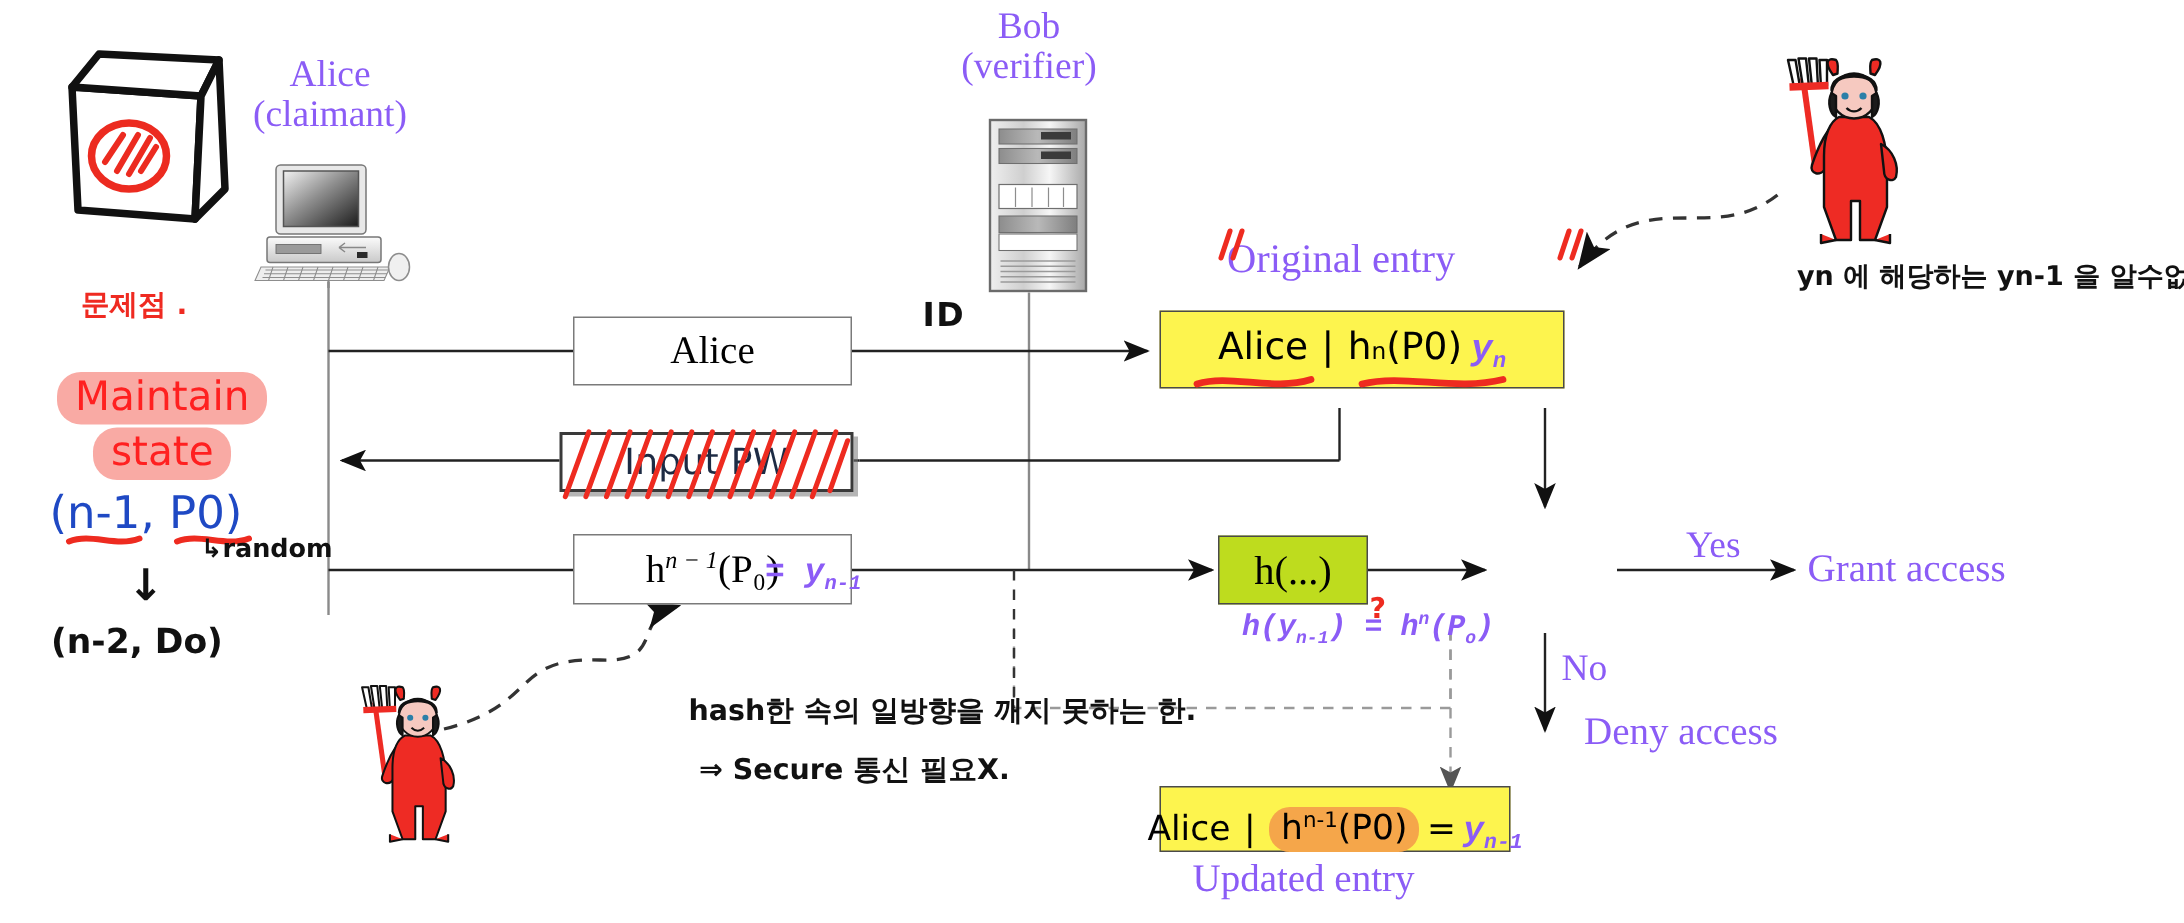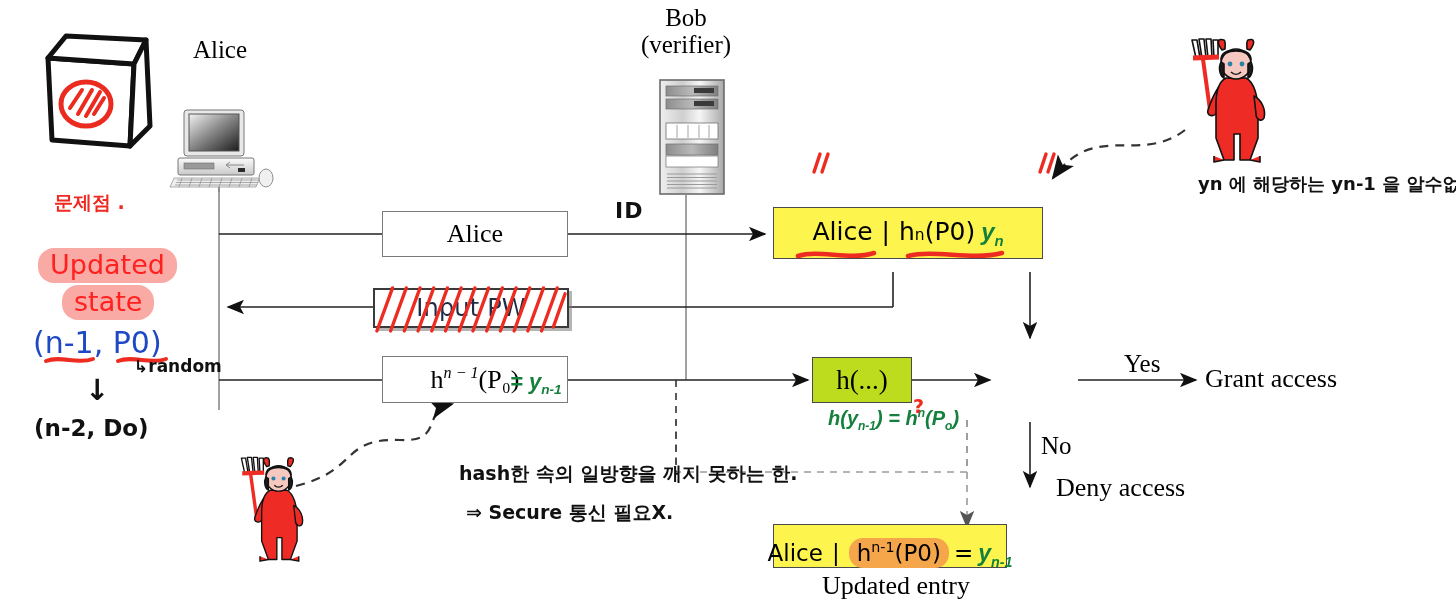--- a/index.html
+++ b/index.html
@@ -14,36 +14,36 @@
   #canvas {
     position: relative;
     width: 1456px; height: 615px;
     background: #ffffff;
   }
   .abs { position: absolute; }
 
   
   .serif {
     font-family: "Liberation Serif", serif;
-    color: #000000;
+    color: #8b5cf6;
     white-space: nowrap;
     line-height: 1.08;
   }
   .t-actor { font-size: 25px; text-align: center; }
 
   
   .hand {
     font-family: "DejaVu Sans", sans-serif;
     color: #111;
     white-space: nowrap;
     font-weight: 600;
   }
   .hand-i {
-    font-family: Liberation Sans, sans-serif;
-    color: #15803d;
+    font-family: Liberation Mono, monospace;
+    color: #8b5cf6;
     white-space: nowrap;
     font-style: italic;
     font-weight: 600;
   }
 
   
   .box {
     border: 1px solid #7a7a7a;
     background: #fff;
     display: flex; align-items: center; justify-content: center;
@@ -182,20 +182,21 @@
   <svg class="spot" style="left:34px; top:22px; width:130px; height:130px;" viewBox="0 0 130 130">
     <path d="M14,36 L18,118 L96,124 L100,42 Z" fill="#fff" stroke="#111" stroke-width="5" stroke-linejoin="round"></path>
     <path d="M14,36 L32,14 L112,18 L100,42 Z" fill="#fff" stroke="#111" stroke-width="5" stroke-linejoin="round"></path>
     <path d="M100,42 L112,18 L116,104 L96,124 Z" fill="#fff" stroke="#111" stroke-width="5" stroke-linejoin="round"></path>
     <ellipse cx="52" cy="82" rx="25" ry="22" fill="none" stroke="#ec2b20" stroke-width="5"></ellipse>
     <path d="M36,86 L48,68 M44,92 L58,68 M52,94 L66,70 M60,92 L70,76" stroke="#ec2b20" stroke-width="4" fill="none" stroke-linecap="round"></path>
   </svg>
 
   <div class="abs serif t-actor" style="left:140px; top:36px; width:160px;">
     <div>Alice</div>
+    <div>(claimant)</div>
   </div>
 
   <svg class="spot" style="left:168px; top:108px; width:106px; height:80px;" viewBox="0 0 106 80">
     <defs>
       <linearGradient id="scr" x1="0" y1="0" x2="1" y2="1">
         <stop offset="0" stop-color="#f2f2f2"></stop>
           <stop offset=".45" stop-color="#8e8e8e"></stop>
         <stop offset="1" stop-color="#1c1c1c"></stop>
       </linearGradient>
       <linearGradient id="bx" x1="0" y1="0" x2="0" y2="1">
@@ -246,21 +247,21 @@
     <rect x="8" y="66" width="52" height="11" fill="url(#sb)" stroke="#6f6f6f" stroke-width=".7"></rect>
     <rect x="8" y="78" width="52" height="11" fill="#fff" stroke="#6f6f6f" stroke-width=".7"></rect>
     <g stroke="#9a9a9a" stroke-width="1.1">
       <path d="M9,96 L59,96 M9,99.5 L59,99.5 M9,103 L59,103 M9,106.5 L59,106.5 M9,110 L59,110"></path>
     </g>
   </svg>
 
   <div class="abs red-korean" style="left:54px; top:190px;">문제점 .</div>
 
   <div class="abs" style="left:38px; top:248px;">
-    <span class="pill">Updated</span>
+    <span class="pill">Maintain</span>
   </div>
   <div class="abs" style="left:62px; top:285px;">
     <span class="pill">state</span>
   </div>
 
   <div class="abs blue-paren" style="left:33px; top:325px;">(n-1, P0)</div>
 
   <svg class="spot" style="left:33px; top:352px; width:170px; height:22px;" viewBox="0 0 170 22">
     <path d="M13,9 C28,3 44,13 60,7" stroke="#ee2b20" stroke-width="4" fill="none" stroke-linecap="round"></path>
     <path d="M85,9 C100,3 117,13 133,7" stroke="#ee2b20" stroke-width="4" fill="none" stroke-linecap="round"></path>
@@ -304,20 +305,21 @@
     <span class="lbl">
       <span>h</span><sup style="font-style:italic; font-size:.62em;">n − 1</sup><span>(P₀)</span>
     </span>
   </div>
   <div class="abs hand-i" style="left:510px; top:369px; font-size:22px;">
     <span>= y</span><sub style="font-size:.62em;">n-1</sub>
   </div>
 
   <div class="abs hand" style="left:615px; top:198px; font-size:22px; letter-spacing:1px;">ID</div>
 
+  <div class="abs serif" style="left:818px; top:158px; font-size:27px;">Original entry</div>
   <svg class="spot" style="left:806px; top:150px; width:260px; height:40px;" viewBox="0 0 260 40">
     <path d="M8,22 L14,4 M16,22 L22,4" stroke="#ee2b20" stroke-width="3.4" stroke-linecap="round" fill="none"></path>
     <path d="M234,22 L240,4 M242,22 L248,4" stroke="#ee2b20" stroke-width="3.4" stroke-linecap="round" fill="none"></path>
   </svg>
 
   <div class="abs box-yellow" style="left:773px; top:207px; width:270px; height:52px;">
     <span class="entry">
       <span>Alice</span>
       <span class="sep">|</span>
       <span>h</span>
@@ -348,21 +350,21 @@
 
   <div class="abs box-yellow" style="left:773px; top:524px; width:234px; height:44px;">
     <span class="entry" style="font-size:23px;">
       <span>Alice</span>
       <span class="sep">|</span>
       <span class="hl-orange"><span>h</span><sup class="small">n-1</sup><span>(P0)</span></span>
       <span style="padding:0 5px;">=</span>
       <span class="hand-i" style="font-size:23px;"><span>y</span><sub style="font-size:.62em;">n-1</sub></span>
     </span>
   </div>
-  <div class="abs serif" style="left:822px; top:572px; font-size:26px;">Updated entry</div>
+  <div class="abs serif" style="left:795px; top:572px; font-size:26px;">Updated entry</div>
 
   <svg class="spot" style="left:1188px; top:34px; width:90px; height:130px;" viewBox="0 0 90 130">
     <g stroke="#111" stroke-width="1.6" stroke-linejoin="round">
 
       <path d="M22,76 L14,18" stroke="#ee2b24" stroke-width="4"></path>
       <g fill="#fff">
         <path d="M4,6 L8,24 L12,24 L9,6 Z"></path>
         <path d="M11,5 L14,24 L18,24 L16,5 Z"></path>
         <path d="M18,5 L20,24 L24,24 L23,5 Z"></path>
         <path d="M25,6 L26,24 L30,23 L30,6 Z"></path>

